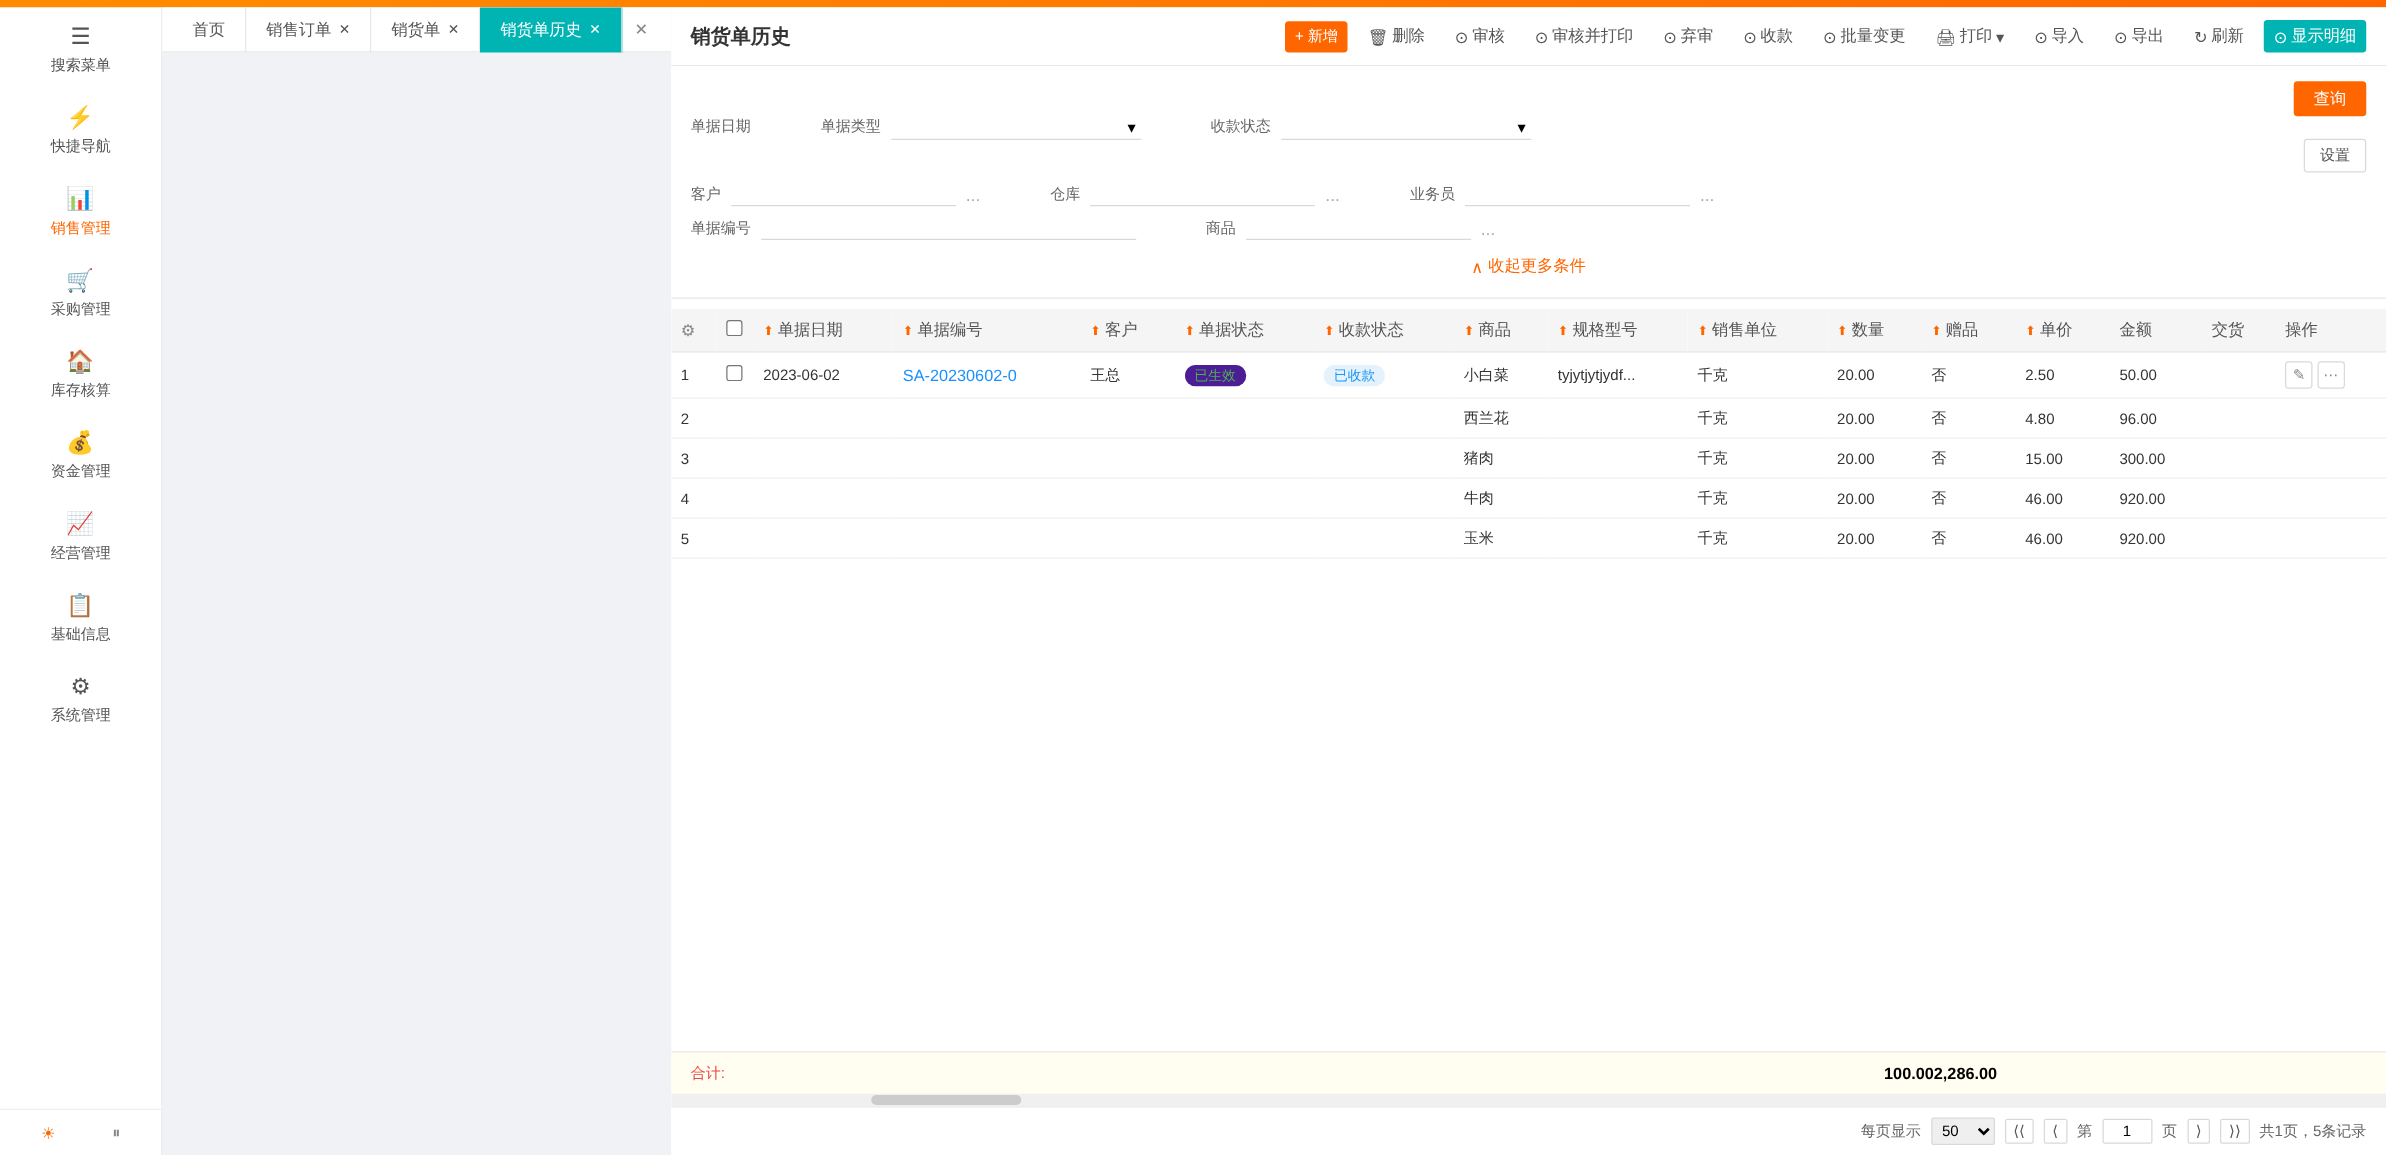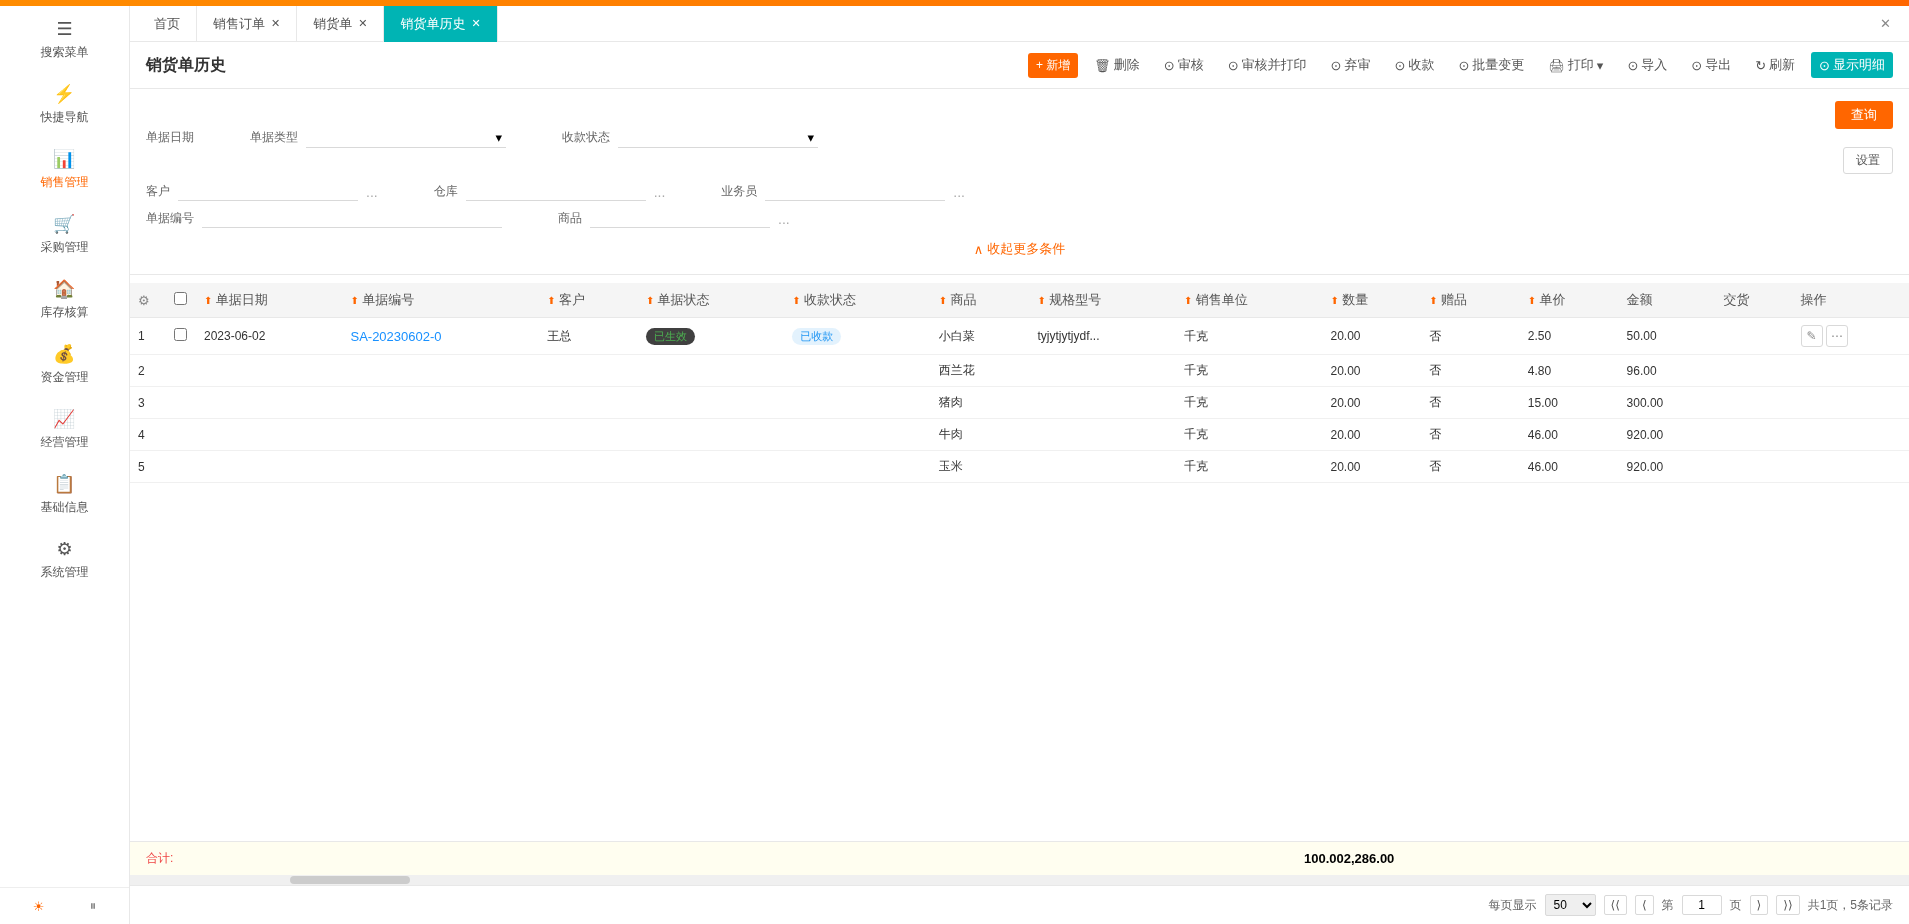--- a/index.html
+++ b/index.html
@@ -13,21 +13,21 @@
     
     
     .sidebar { width: 130px; background: #fff; border-right: 1px solid #e8e8e8; display: flex; flex-direction: column; }
     .sidebar-item { display: flex; flex-direction: column; align-items: center; padding: 12px 0 10px; cursor: pointer; color: #555; gap: 4px; }
     .sidebar-item .icon { font-size: 18px; }
     .sidebar-item .label { font-size: 12px; }
     .sidebar-item.active { color: #ff6600; }
     .sidebar-footer { margin-top: auto; display: flex; align-items: center; justify-content: space-around; padding: 10px; border-top: 1px solid #eee; }
     
     
-    .main-content { flex: 1; display: flex; flex-direction: column; background: #f0f2f5; }
+    .main-content { flex: 1; display: flex; background: #f0f2f5; }
     
     
     .tab-bar { display: flex; align-items: center; background: #fff; border-bottom: 1px solid #e8e8e8; height: 36px; padding: 0 8px; }
     .tab { display: flex; align-items: center; padding: 0 16px; height: 36px; cursor: pointer; color: #555; border-right: 1px solid #e8e8e8; gap: 6px; font-size: 13px; }
     .tab.active { background: #00b4b4; color: #fff; }
     .tab .close-btn { font-size: 11px; cursor: pointer; }
     .tab-spacer { flex: 1; }
     .tab-close-all { padding: 0 10px; cursor: pointer; color: #888; }
     
     
@@ -57,21 +57,21 @@
     .setting-btn { border: 1px solid #d9d9d9; background: #fff; color: #555; border-radius: 3px; padding: 4px 12px; cursor: pointer; font-size: 12px; }
     
     
     .table-container { flex: 1; overflow: auto; padding: 8px 0; }
     table { width: 100%; border-collapse: collapse; }
     thead tr { background: #f5f5f5; }
     th { padding: 8px 8px; text-align: left; color: #555; font-weight: normal; border-bottom: 1px solid #e8e8e8; white-space: nowrap; font-size: 12px; }
     th .sort-icon { color: #ff6600; font-size: 10px; }
     td { padding: 7px 8px; border-bottom: 1px solid #f0f0f0; font-size: 12px; color: #333; }
     .badge { display: inline-block; padding: 1px 8px; border-radius: 10px; font-size: 11px; }
-    .badge-green { background: #404040; color: #4caf50; font-family: Liberation Serif, serif; }
+    .badge-green { background: #4c1d95; color: #4caf50; font-family: Liberation Serif, serif; }
     .badge-blue { background: #e3f2fd; color: #2196f3; }
     .link-text { color: #1890ff; cursor: pointer; text-decoration: none; }
     
     
     .table-footer { background: #fffef0; border-top: 1px solid #e8e8e8; padding: 8px 16px; display: flex; align-items: center; }
     .total-label { color: #ef4444; font-size: 12px; margin-right: 16px; }
     
     
     .pagination { display: flex; align-items: center; justify-content: flex-end; padding: 8px 16px; background: #fff; border-top: 1px solid #e8e8e8; gap: 8px; }
     .page-size-label { color: #666; font-size: 12px; }

